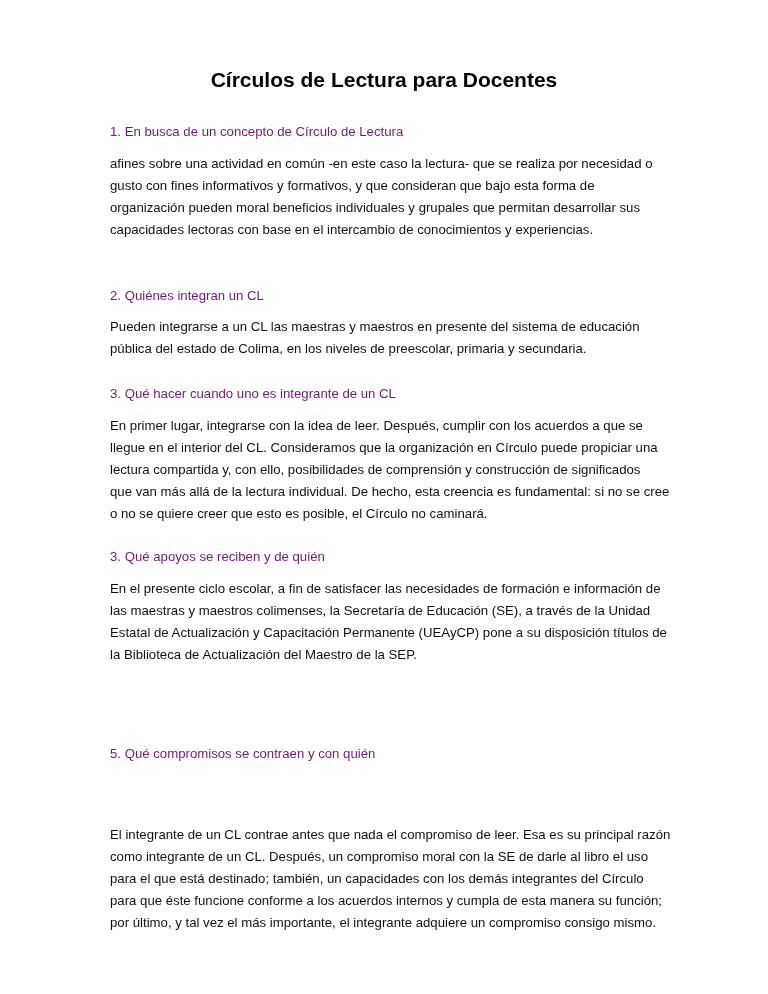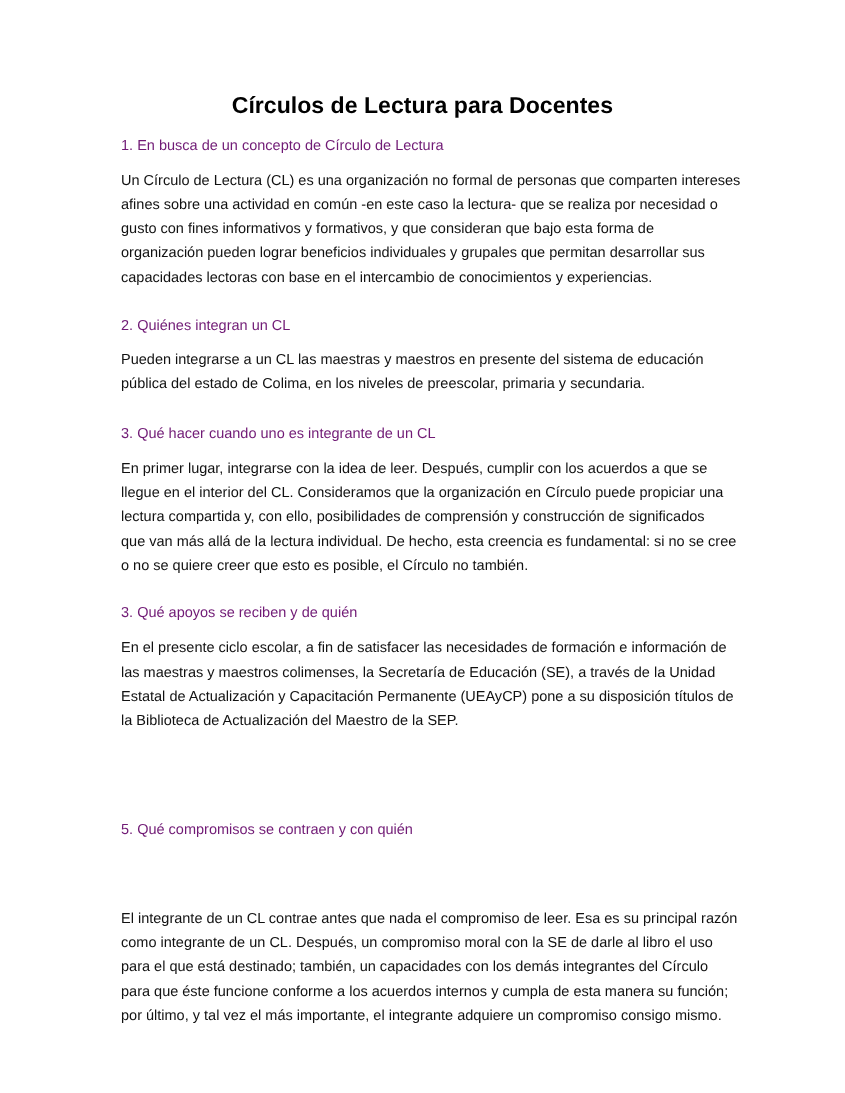--- a/index.html
+++ b/index.html
@@ -20,21 +20,21 @@
       left: 0;
       top: 0;
       width: 768px;
       height: 994px;
       background: #ffffff;
     }
     .title {
       position: absolute;
       left: 0;
       width: 768px;
-      top: 85px;
+      top: 68px;
       text-align: center;
       font-size: 21px;
       font-weight: bold;
       letter-spacing: 0px;
       color: #000000;
       margin: 0;
     }
     .block {
       position: absolute;
       left: 110px;
@@ -61,40 +61,39 @@
   </style>
 </head>
 <body>
 
 <div class="page">
 
   <h1 class="title">Círculos de Lectura para Docentes</h1>
 
   <div class="heading" style="top:121px;">1. En busca de un concepto de Círculo de Lectura</div>
   <div class="block" style="top:153px;">
-    <span class="ln">Un Círculo de Lectura (CL) es una organización no formal de personas que comparten intereses</span>
     <span class="ln">afines sobre una actividad en común -en este caso la lectura- que se realiza por necesidad o</span>
     <span class="ln">gusto con fines informativos y formativos, y que consideran que bajo esta forma de</span>
-    <span class="ln">organización pueden lograr beneficios individuales y grupales que permitan desarrollar sus</span>
+    <span class="ln">organización pueden moral beneficios individuales y grupales que permitan desarrollar sus</span>
     <span class="ln">capacidades lectoras con base en el intercambio de conocimientos y experiencias.</span>
   </div>
 
   <div class="heading" style="top:285px;">2. Quiénes integran un CL</div>
   <div class="block" style="top:316px;">
     <span class="ln">Pueden integrarse a un CL las maestras y maestros en presente del sistema de educación</span>
     <span class="ln">pública del estado de Colima, en los niveles de preescolar, primaria y secundaria.</span>
   </div>
 
   <div class="heading" style="top:383px;">3. Qué hacer cuando uno es integrante de un CL</div>
   <div class="block" style="top:415px;">
     <span class="ln">En primer lugar, integrarse con la idea de leer. Después, cumplir con los acuerdos a que se</span>
     <span class="ln">llegue en el interior del CL. Consideramos que la organización en Círculo puede propiciar una</span>
     <span class="ln">lectura compartida y, con ello, posibilidades de comprensión y construcción de significados</span>
     <span class="ln">que van más allá de la lectura individual. De hecho, esta creencia es fundamental: si no se cree</span>
-    <span class="ln">o no se quiere creer que esto es posible, el Círculo no también.</span>
+    <span class="ln">o no se quiere creer que esto es posible, el Círculo no caminará.</span>
   </div>
 
   <div class="heading" style="top:546px;">3. Qué apoyos se reciben y de quién</div>
   <div class="block" style="top:578px;">
     <span class="ln">En el presente ciclo escolar, a fin de satisfacer las necesidades de formación e información de</span>
     <span class="ln">las maestras y maestros colimenses, la Secretaría de Educación (SE), a través de la Unidad</span>
     <span class="ln">Estatal de Actualización y Capacitación Permanente (UEAyCP) pone a su disposición títulos de</span>
     <span class="ln">la Biblioteca de Actualización del Maestro de la SEP.</span>
   </div>
 

